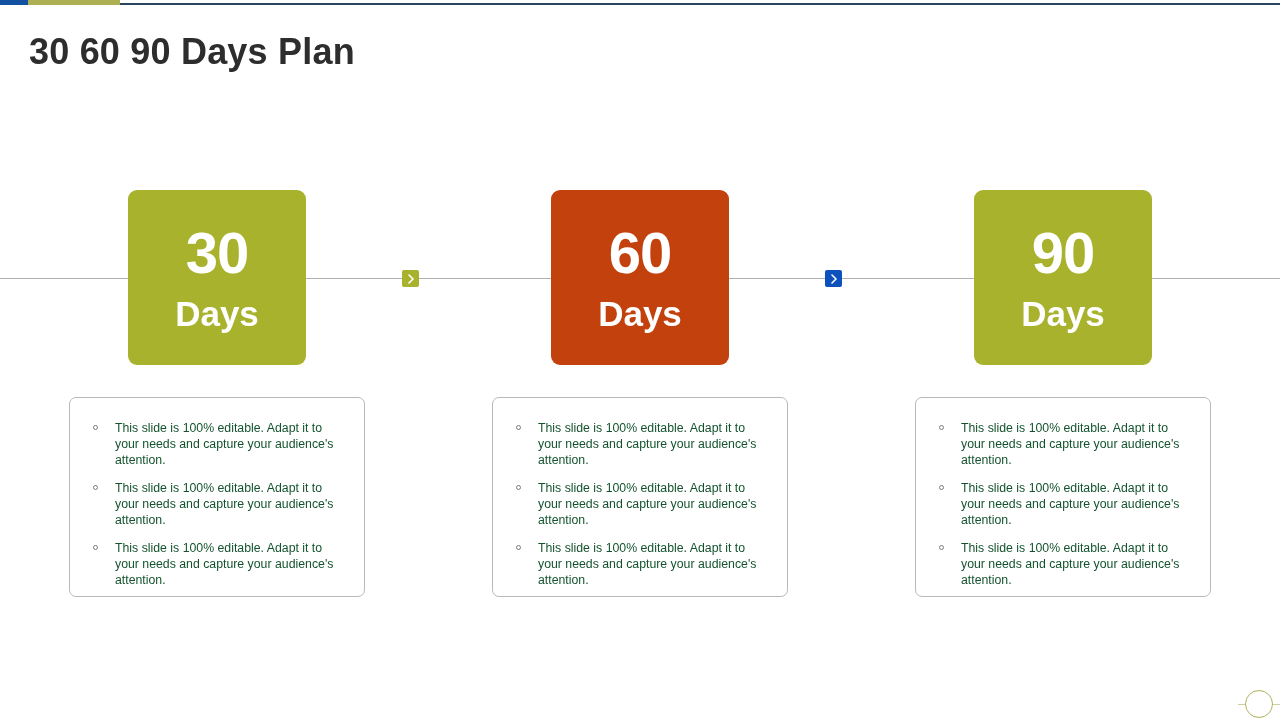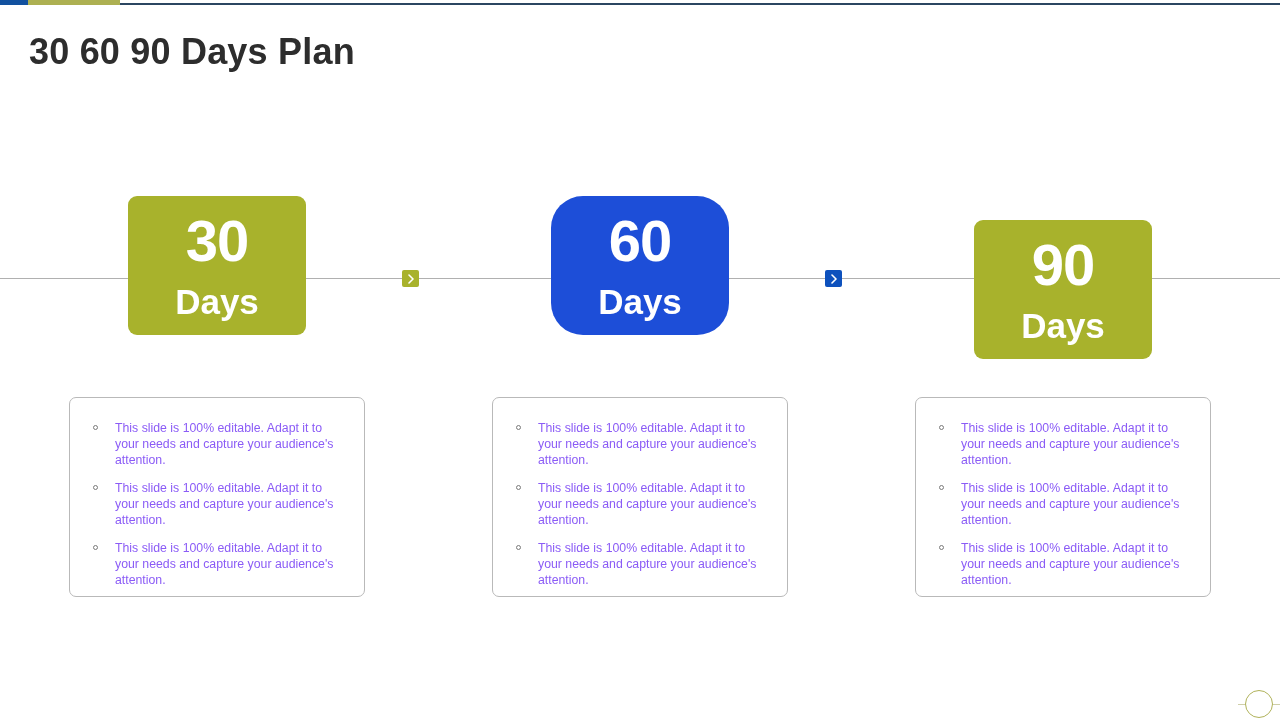--- a/index.html
+++ b/index.html
@@ -59,48 +59,48 @@
     left: 0;
     top: 278px;
     width: 1280px;
     height: 1px;
     background: #b0b0b0;
   }
 
   
   .step-box {
     position: absolute;
-    top: 196px;
+    top: 190px;
     width: 178px;
-    height: 139px;
+    height: 175px;
     border-radius: 9px;
     display: flex;
     flex-direction: column;
     align-items: center;
     justify-content: center;
     color: #ffffff;
     z-index: 3;
   }
   .step-box.olive { background: #a8b22c; }
-  .step-box.blue  { background: #1d4ed8; border-radius: 32px; }
+  .step-box.blue  { background: #c2410c; }
   .step-box-num {
     font-size: 58px;
     font-weight: bold;
     line-height: 1;
     letter-spacing: -1px;
     margin-bottom: 14px;
   }
   .step-box-label {
     font-size: 35px;
     font-weight: bold;
     line-height: 1;
   }
   #step-1 { left: 128px; }
   #step-2 { left: 551px; }
-  #step-3 { left: 974px; margin-top: 24px; }
+  #step-3 { left: 974px; }
 
   
   .arrow-badge {
     position: absolute;
     top: 270px;
     width: 17px;
     height: 17px;
     border-radius: 2px;
     display: flex;
     align-items: center;
@@ -133,21 +133,21 @@
     margin: 0;
     padding: 0;
     list-style: none;
   }
   .bullet-item {
     position: relative;
     padding-left: 27px;
     margin-bottom: 12px;
     font-size: 12.3px;
     line-height: 16px;
-    color: #8b5cf6;
+    color: #14532d;
   }
   .bullet-item:last-child { margin-bottom: 0; }
   .bullet-marker {
     position: absolute;
     left: 5px;
     top: 5px;
     width: 5px;
     height: 5px;
     border: 1px solid #7a7a7a;
     border-radius: 50%;

